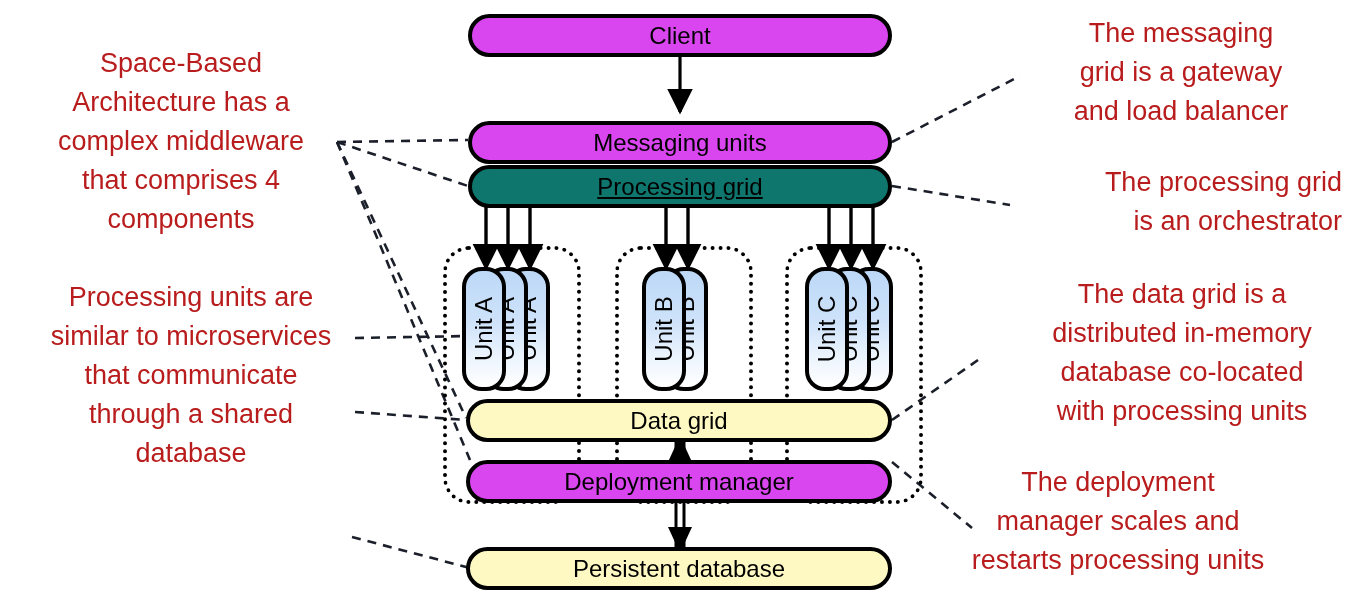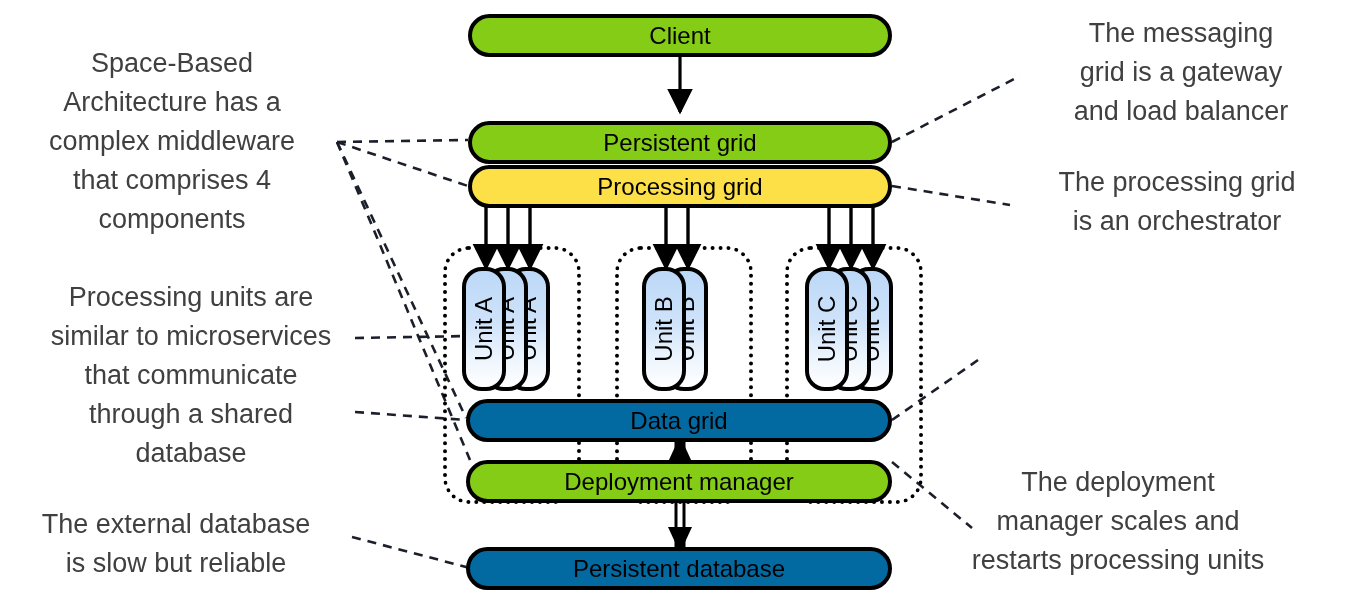--- a/index.html
+++ b/index.html
@@ -26,38 +26,38 @@
     pointer-events: none;
   }
 
   
   .note {
     position: absolute;
     font-size: 27px;
     line-height: 39px;
     text-align: center;
     white-space: pre-line;
-    color: #404040;
+    color: #b91c1c;
   }
 
   
   .pill {
     position: absolute;
     box-sizing: border-box;
     border: 4px solid #000000;
     border-radius: 22px;
     display: flex;
     align-items: center;
     justify-content: center;
     font-size: 24px;
-    background: #84cc16;
+    background: #d946ef;
     z-index: 6;
   }
-  .pill.blue   { background: #fde047; }
-  .pill.gray   { background: #0369a1; }
+  .pill.blue   { background: #0f766e; text-decoration: underline; }
+  .pill.gray   { background: #fef9c3; }
 
   
   .group-box {
     position: absolute;
     box-sizing: border-box;
     border: 4px dotted #000000;
     border-radius: 26px;
     background: transparent;
     z-index: 2;
   }
@@ -143,57 +143,59 @@
       <path d="M892,142 L1020,76"></path>
 
       <path d="M892,186 L1010,205"></path>
 
       <path d="M892,420 L978,360"></path>
 
       <path d="M892,462 L972,528"></path>
     </g>
   </svg>
 
-  <div class="note" style="left:7px; top:44px; width:330px;">Space-Based
+  <div class="note" style="left:16px; top:44px; width:330px;">Space-Based
 Architecture has a
 complex middleware
 that comprises 4
 components</div>
 
   <div class="note" style="left:18px; top:278px; width:346px;">Processing units are
 similar to microservices
 that communicate
 through a shared
 database</div>
 
-  <div class="note" style="left:4px; top:505px; width:344px;">The external database
-is slow but reliable</div>
 
   <div class="note" style="left:1030px; top:14px; width:302px;">The messaging
 grid is a gateway
 and load balancer</div>
 
-  <div class="note" style="left:1012px; top:163px; width:330px;">The processing grid
+  <div class="note" style="left:1012px; top:163px; width:330px;text-align:right;">The processing grid
 is an orchestrator</div>
 
+  <div class="note" style="left:1008px; top:275px; width:348px;">The data grid is a
+distributed in-memory
+database co-located
+with processing units</div>
 
   <div class="note" style="left:927px; top:463px; width:382px;">The deployment
 manager scales and
 restarts processing units</div>
 
   <div class="group-box" style="left:443px; top:246px; width:138px; height:258px;"></div>
   <div class="group-box" style="left:615px; top:246px; width:138px; height:258px;"></div>
   <div class="group-box" style="left:785px; top:246px; width:138px; height:258px;"></div>
 
   <div class="pill" style="left:468px; top:14px; width:424px; height:43px;">
     <span>Client</span>
   </div>
 
   <div class="pill" style="left:468px; top:121px; width:424px; height:43px;">
-    <span>Persistent grid</span>
+    <span>Messaging units</span>
   </div>
 
   <div class="pill blue" style="left:468px; top:165px; width:424px; height:43px;">
     <span>Processing grid</span>
   </div>
 
   <div class="unit" style="left:506px; top:267px; width:44px; height:124px;">
     <span class="ulabel">Unit A</span>
   </div>
   <div class="unit" style="left:484px; top:267px; width:44px; height:124px;">

